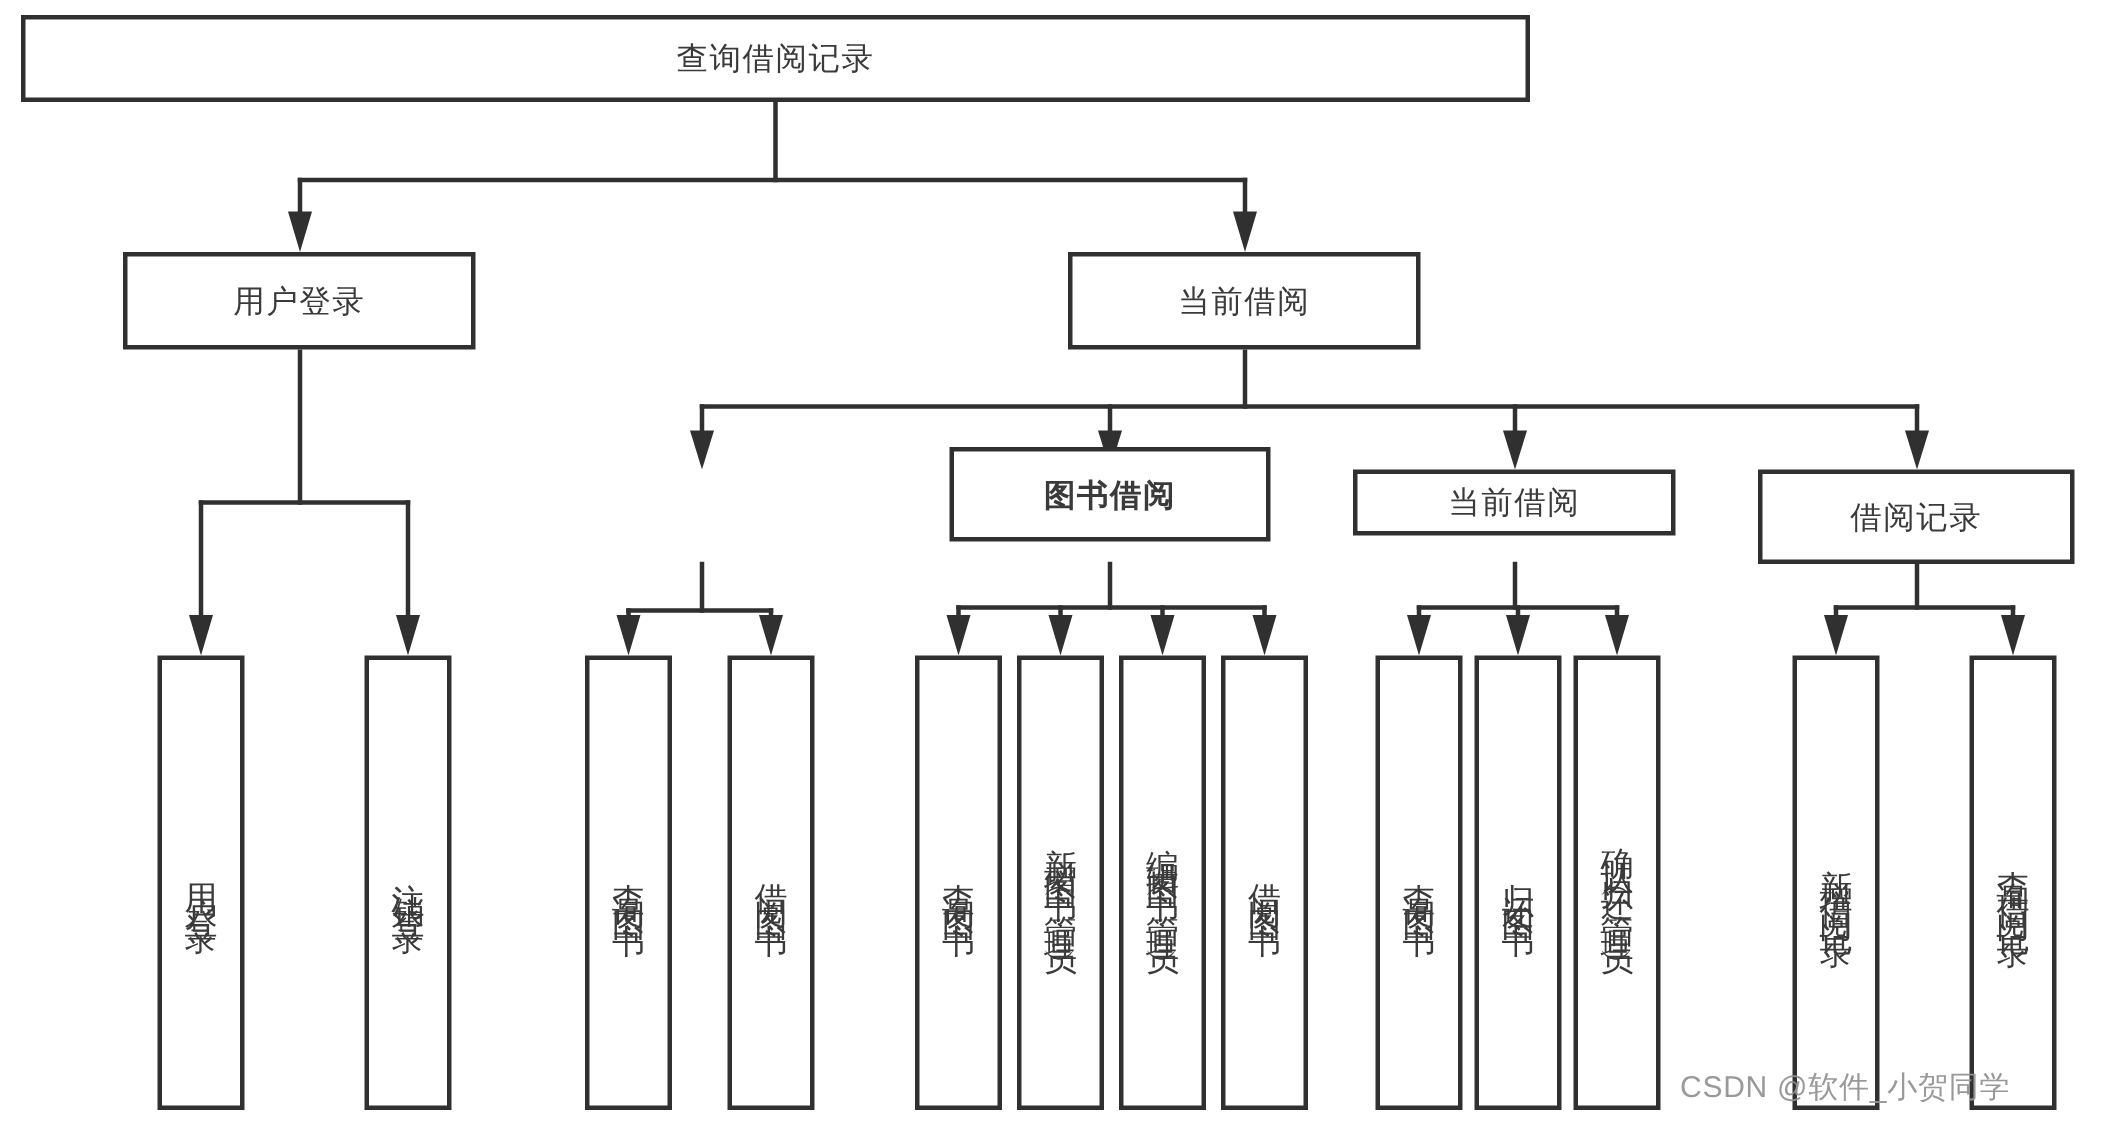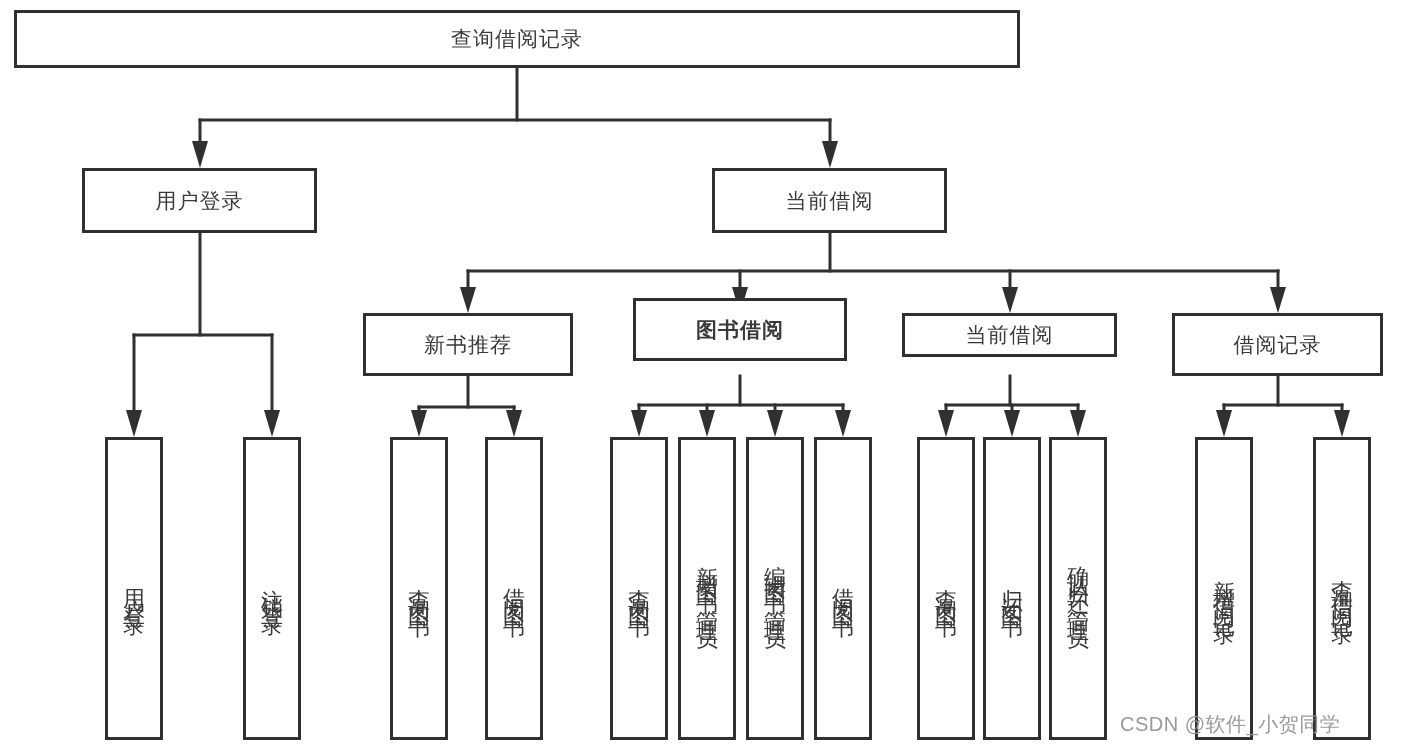--- a/index.html
+++ b/index.html
@@ -148,23 +148,20 @@
     <span class="lbl">查询借阅记录</span>
   </div>
 
   <div class="box hbox b-login">
     <span class="lbl">用户登录</span>
   </div>
   <div class="box hbox b-mgmt">
     <span class="lbl">当前借阅</span>
   </div>
 
-  <div class="box hbox b-rec">
-    <span class="lbl">新书推荐</span>
-  </div>
   <div class="box hbox b-bor">
     <span class="lbl">图书借阅</span>
   </div>
   <div class="box hbox b-cur">
     <span class="lbl">当前借阅</span>
   </div>
   <div class="box hbox b-his">
     <span class="lbl">借阅记录</span>
   </div>
 

